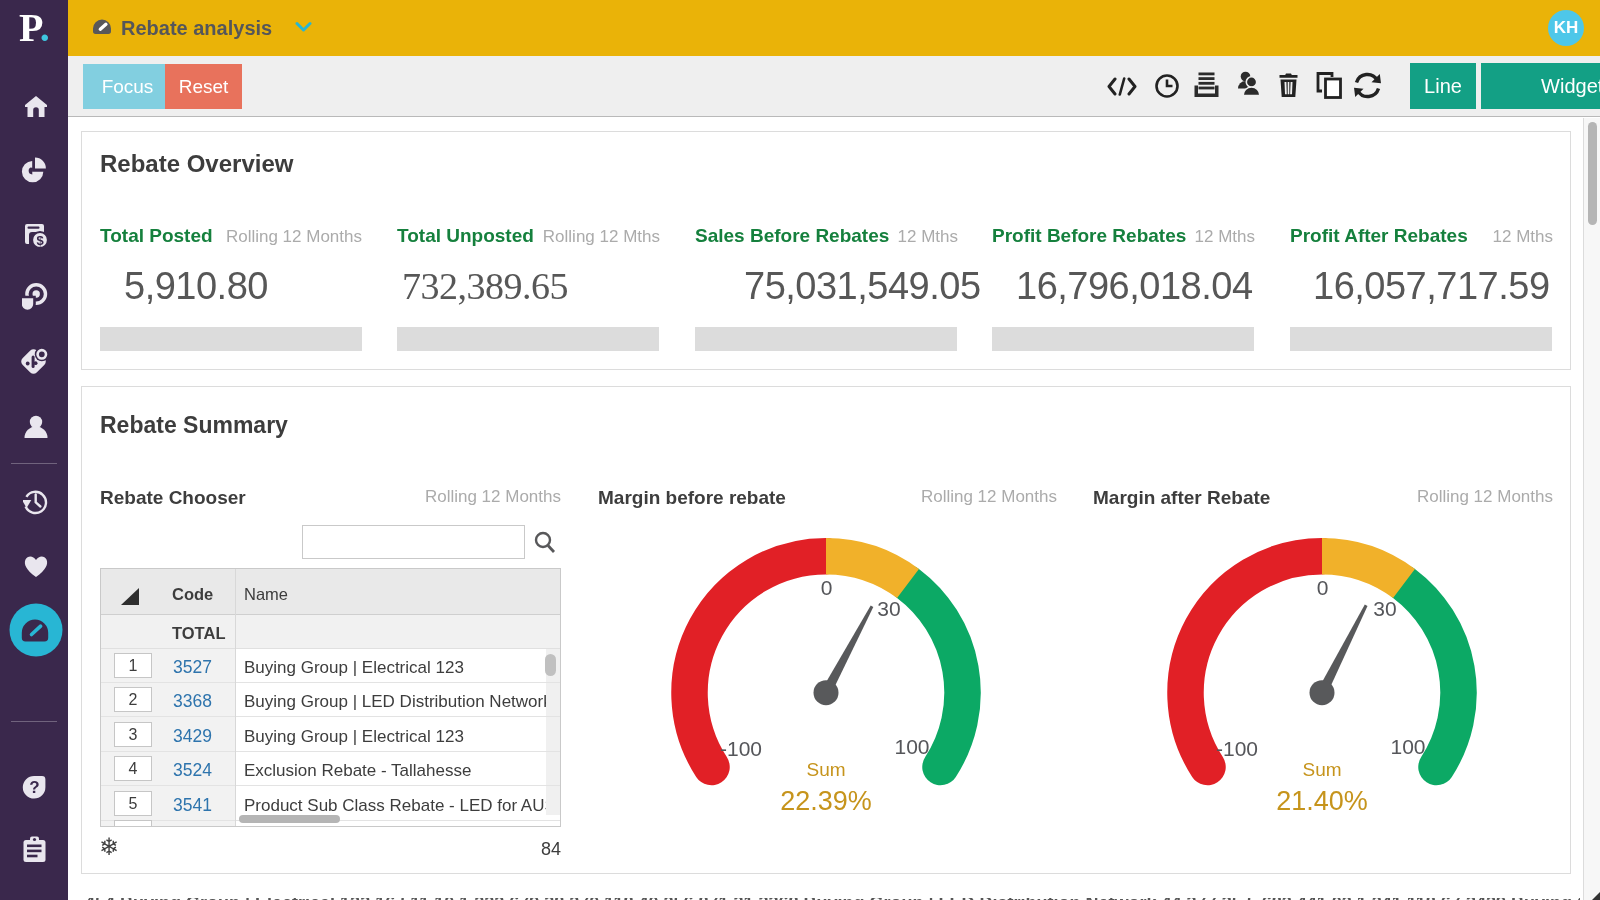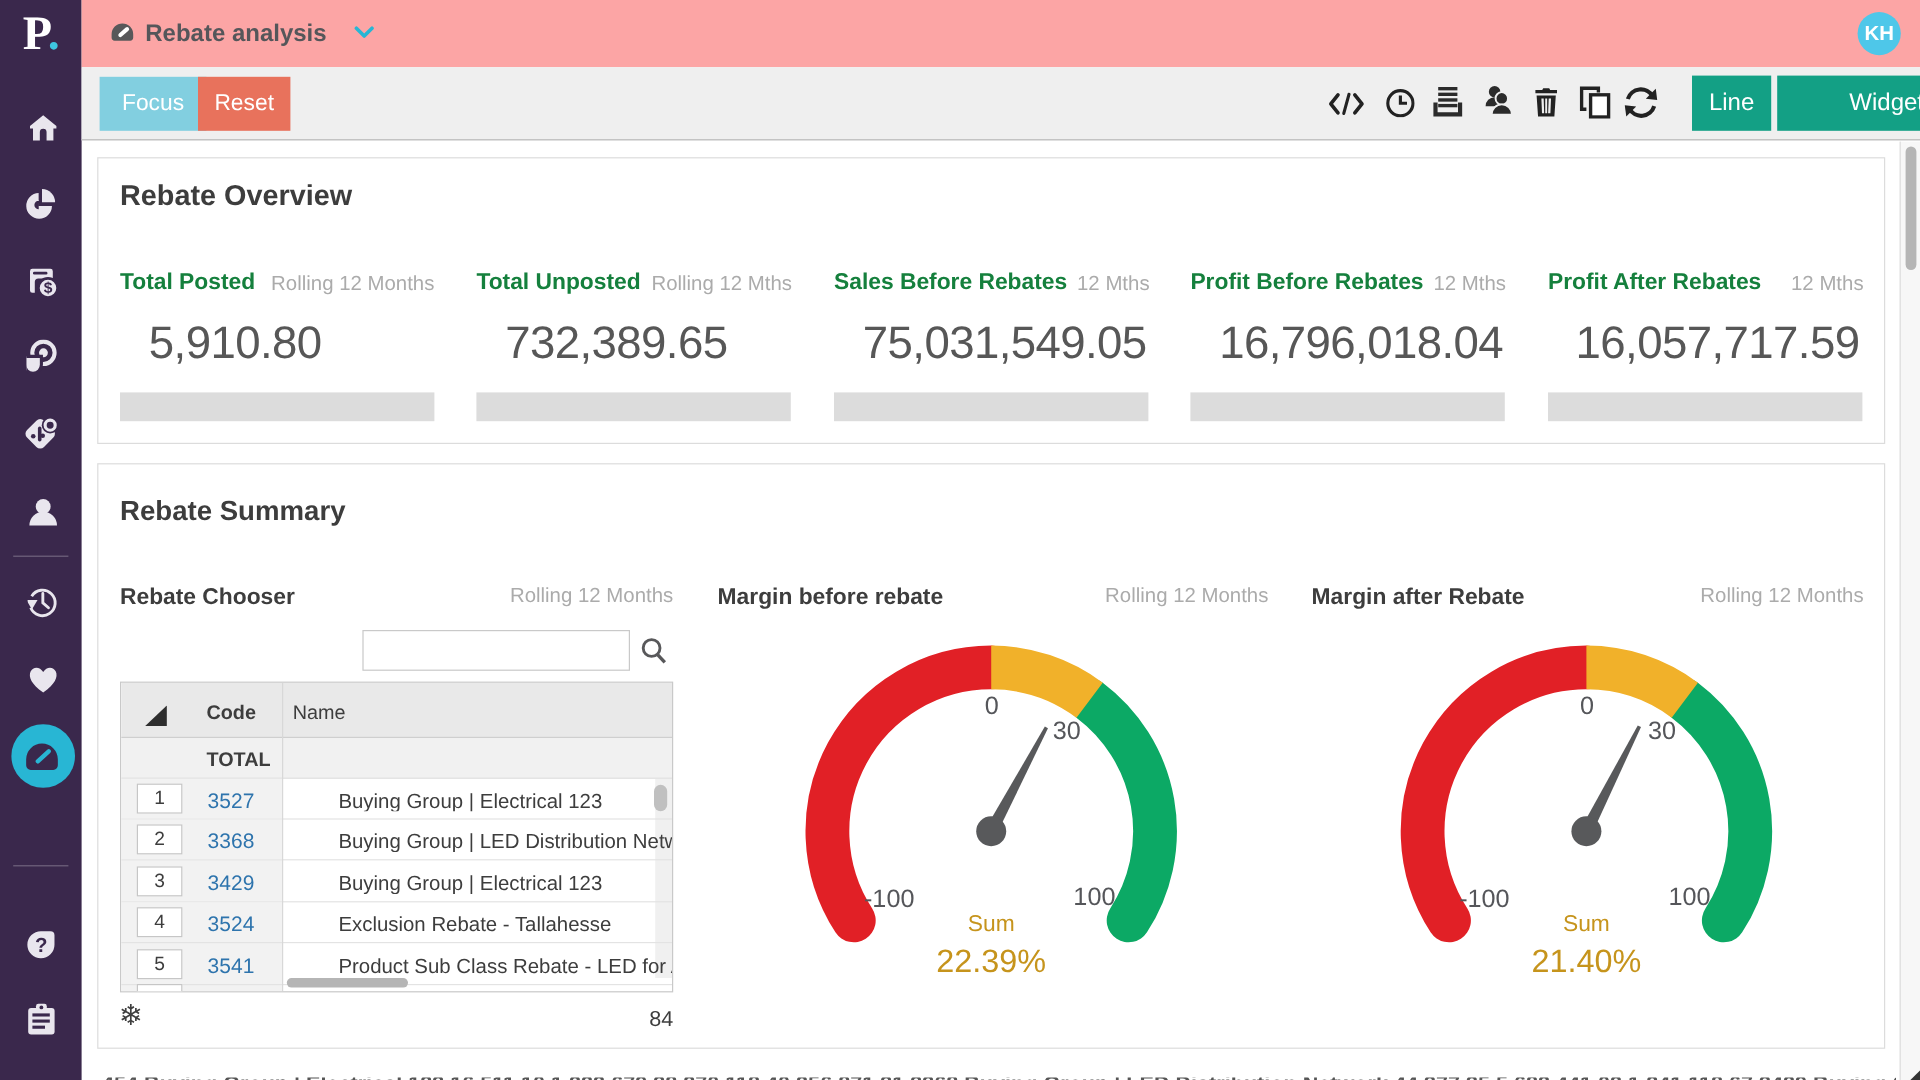--- a/index.html
+++ b/index.html
@@ -1,34 +1,34 @@
 <!DOCTYPE html>
 <html><head>
 <meta charset="utf-8">
 <style>
   html,body{margin:0;padding:0;width:1600px;height:900px;overflow:hidden;
     font-family:"Liberation Sans",sans-serif;background:#fff;}
   .abs{position:absolute;}
   #sidebar{position:absolute;left:0;top:0;width:68px;height:900px;background:#3a284c;}
-  #topbar{position:absolute;left:68px;top:0;width:1532px;height:56px;background:#fca5a5;}
+  #topbar{position:absolute;left:68px;top:0;width:1532px;height:56px;background:#eab308;}
   #toolbar{position:absolute;left:68px;top:56px;width:1532px;height:61px;background:#efefef;border-bottom:1px solid #b9b9b9;box-sizing:border-box;}
   .panel{position:absolute;background:#fff;border:1px solid #dcdcdc;box-sizing:border-box;}
   .btn{position:absolute;color:#fff;text-align:center;}
   #vscroll{position:absolute;left:1583px;top:118px;width:17px;height:782px;background:#f7f7f7;border-left:1px solid #dcdcdc;box-sizing:border-box;}
   #vthumb{position:absolute;left:1588px;top:122px;width:9px;height:103px;background:#b5b5b5;border-radius:5px;}
   .kpi-title{position:absolute;font-size:19px;font-weight:bold;color:#15803d;line-height:1;text-align:right;}
   .kpi-sub{position:absolute;font-size:17px;color:#ababab;line-height:1;text-align:right;}
   .kpi-num{position:absolute;font-size:38px;color:#575757;line-height:1;letter-spacing:-0.5px;}
   .kpi-bar{position:absolute;height:24px;background:#dcdcdc;}
   .wtitle{position:absolute;font-size:19px;font-weight:bold;color:#3d3d3d;line-height:1;}
   .wsub{position:absolute;font-size:17px;color:#ababab;line-height:1;text-align:right;}
   .trow{position:absolute;left:0;width:459px;height:34px;border-bottom:1px solid #e3e3e3;box-sizing:border-box;}
   .trow .rn{position:absolute;left:13px;top:4px;width:38px;height:25px;background:#fff;border:1px solid #c6c6c6;box-sizing:border-box;font-size:16px;color:#3d3d3d;text-align:center;line-height:23px;}
   .trow .code{position:absolute;left:72px;top:10px;font-size:17.5px;color:#2e74ad;line-height:1;}
-  .trow .nm{position:absolute;left:143px;top:10px;width:302px;font-size:17px;color:#3d3d3d;line-height:1;white-space:nowrap;overflow:hidden;margin-left:38px;}
+  .trow .nm{position:absolute;left:143px;top:10px;width:302px;font-size:17px;color:#3d3d3d;line-height:1;white-space:nowrap;overflow:hidden;}
   .trow::before{content:"";position:absolute;left:0;top:0;width:134px;height:33px;background:#f2f2f2;}
   .trow .rn{z-index:2;}
 </style>
 </head>
 <body>
 <div id="sidebar">
   <div style="position:absolute;left:19px;top:8px;font-family:'Liberation Serif',serif;font-weight:bold;font-size:40px;color:#fff;line-height:1;">P<span style="color:#3ec6e0;">.</span></div>
   <svg class="abs" style="left:23px;top:94px;" width="26" height="26" viewBox="0 0 26 26">
     <path fill="#e9e6ee" d="M13 2 L24 11 L24 13 L21.5 13 L21.5 23 L15.8 23 L15.8 16 A2.8 2.8 0 0 0 10.2 16 L10.2 23 L4.5 23 L4.5 13 L2 13 L2 11 Z"></path>
   </svg>
@@ -143,26 +143,26 @@
 <div class="panel" id="p1" style="left:81px;top:131px;width:1490px;height:239px;"></div>
 <div style="position:absolute;left:100px;top:152px;font-size:24px;font-weight:bold;color:#3d3d3d;line-height:1;">Rebate Overview</div>
 <div id="kpis">
   <div class="kpi-title" style="left:100px;top:226px;">Total Posted</div>
   <div class="kpi-sub" style="left:200px;top:228px;width:162px;">Rolling 12 Months</div>
   <div class="kpi-num" style="left:124px;top:267px;">5,910.80</div>
   <div class="kpi-bar" style="left:100px;top:327px;width:262px;"></div>
 
   <div class="kpi-title" style="left:397px;top:226px;">Total Unposted</div>
   <div class="kpi-sub" style="left:520px;top:228px;width:140px;">Rolling 12 Mths</div>
-  <div class="kpi-num" style="left:421px;top:267px;">732,389.65</div>
+  <div class="kpi-num" style="left:402px;top:267px;font-family:Liberation Serif, serif;">732,389.65</div>
   <div class="kpi-bar" style="left:397px;top:327px;width:262px;"></div>
 
   <div class="kpi-title" style="left:695px;top:226px;">Sales Before Rebates</div>
   <div class="kpi-sub" style="left:880px;top:228px;width:78px;">12 Mths</div>
-  <div class="kpi-num" style="left:719px;top:267px;">75,031,549.05</div>
+  <div class="kpi-num" style="left:744px;top:267px;">75,031,549.05</div>
   <div class="kpi-bar" style="left:695px;top:327px;width:262px;"></div>
 
   <div class="kpi-title" style="left:992px;top:226px;">Profit Before Rebates</div>
   <div class="kpi-sub" style="left:1177px;top:228px;width:78px;">12 Mths</div>
   <div class="kpi-num" style="left:1016px;top:267px;">16,796,018.04</div>
   <div class="kpi-bar" style="left:992px;top:327px;width:262px;"></div>
 
   <div class="kpi-title" style="left:1290px;top:226px;">Profit After Rebates</div>
   <div class="kpi-sub" style="left:1475px;top:228px;width:78px;">12 Mths</div>
   <div class="kpi-num" style="left:1313px;top:267px;">16,057,717.59</div>

